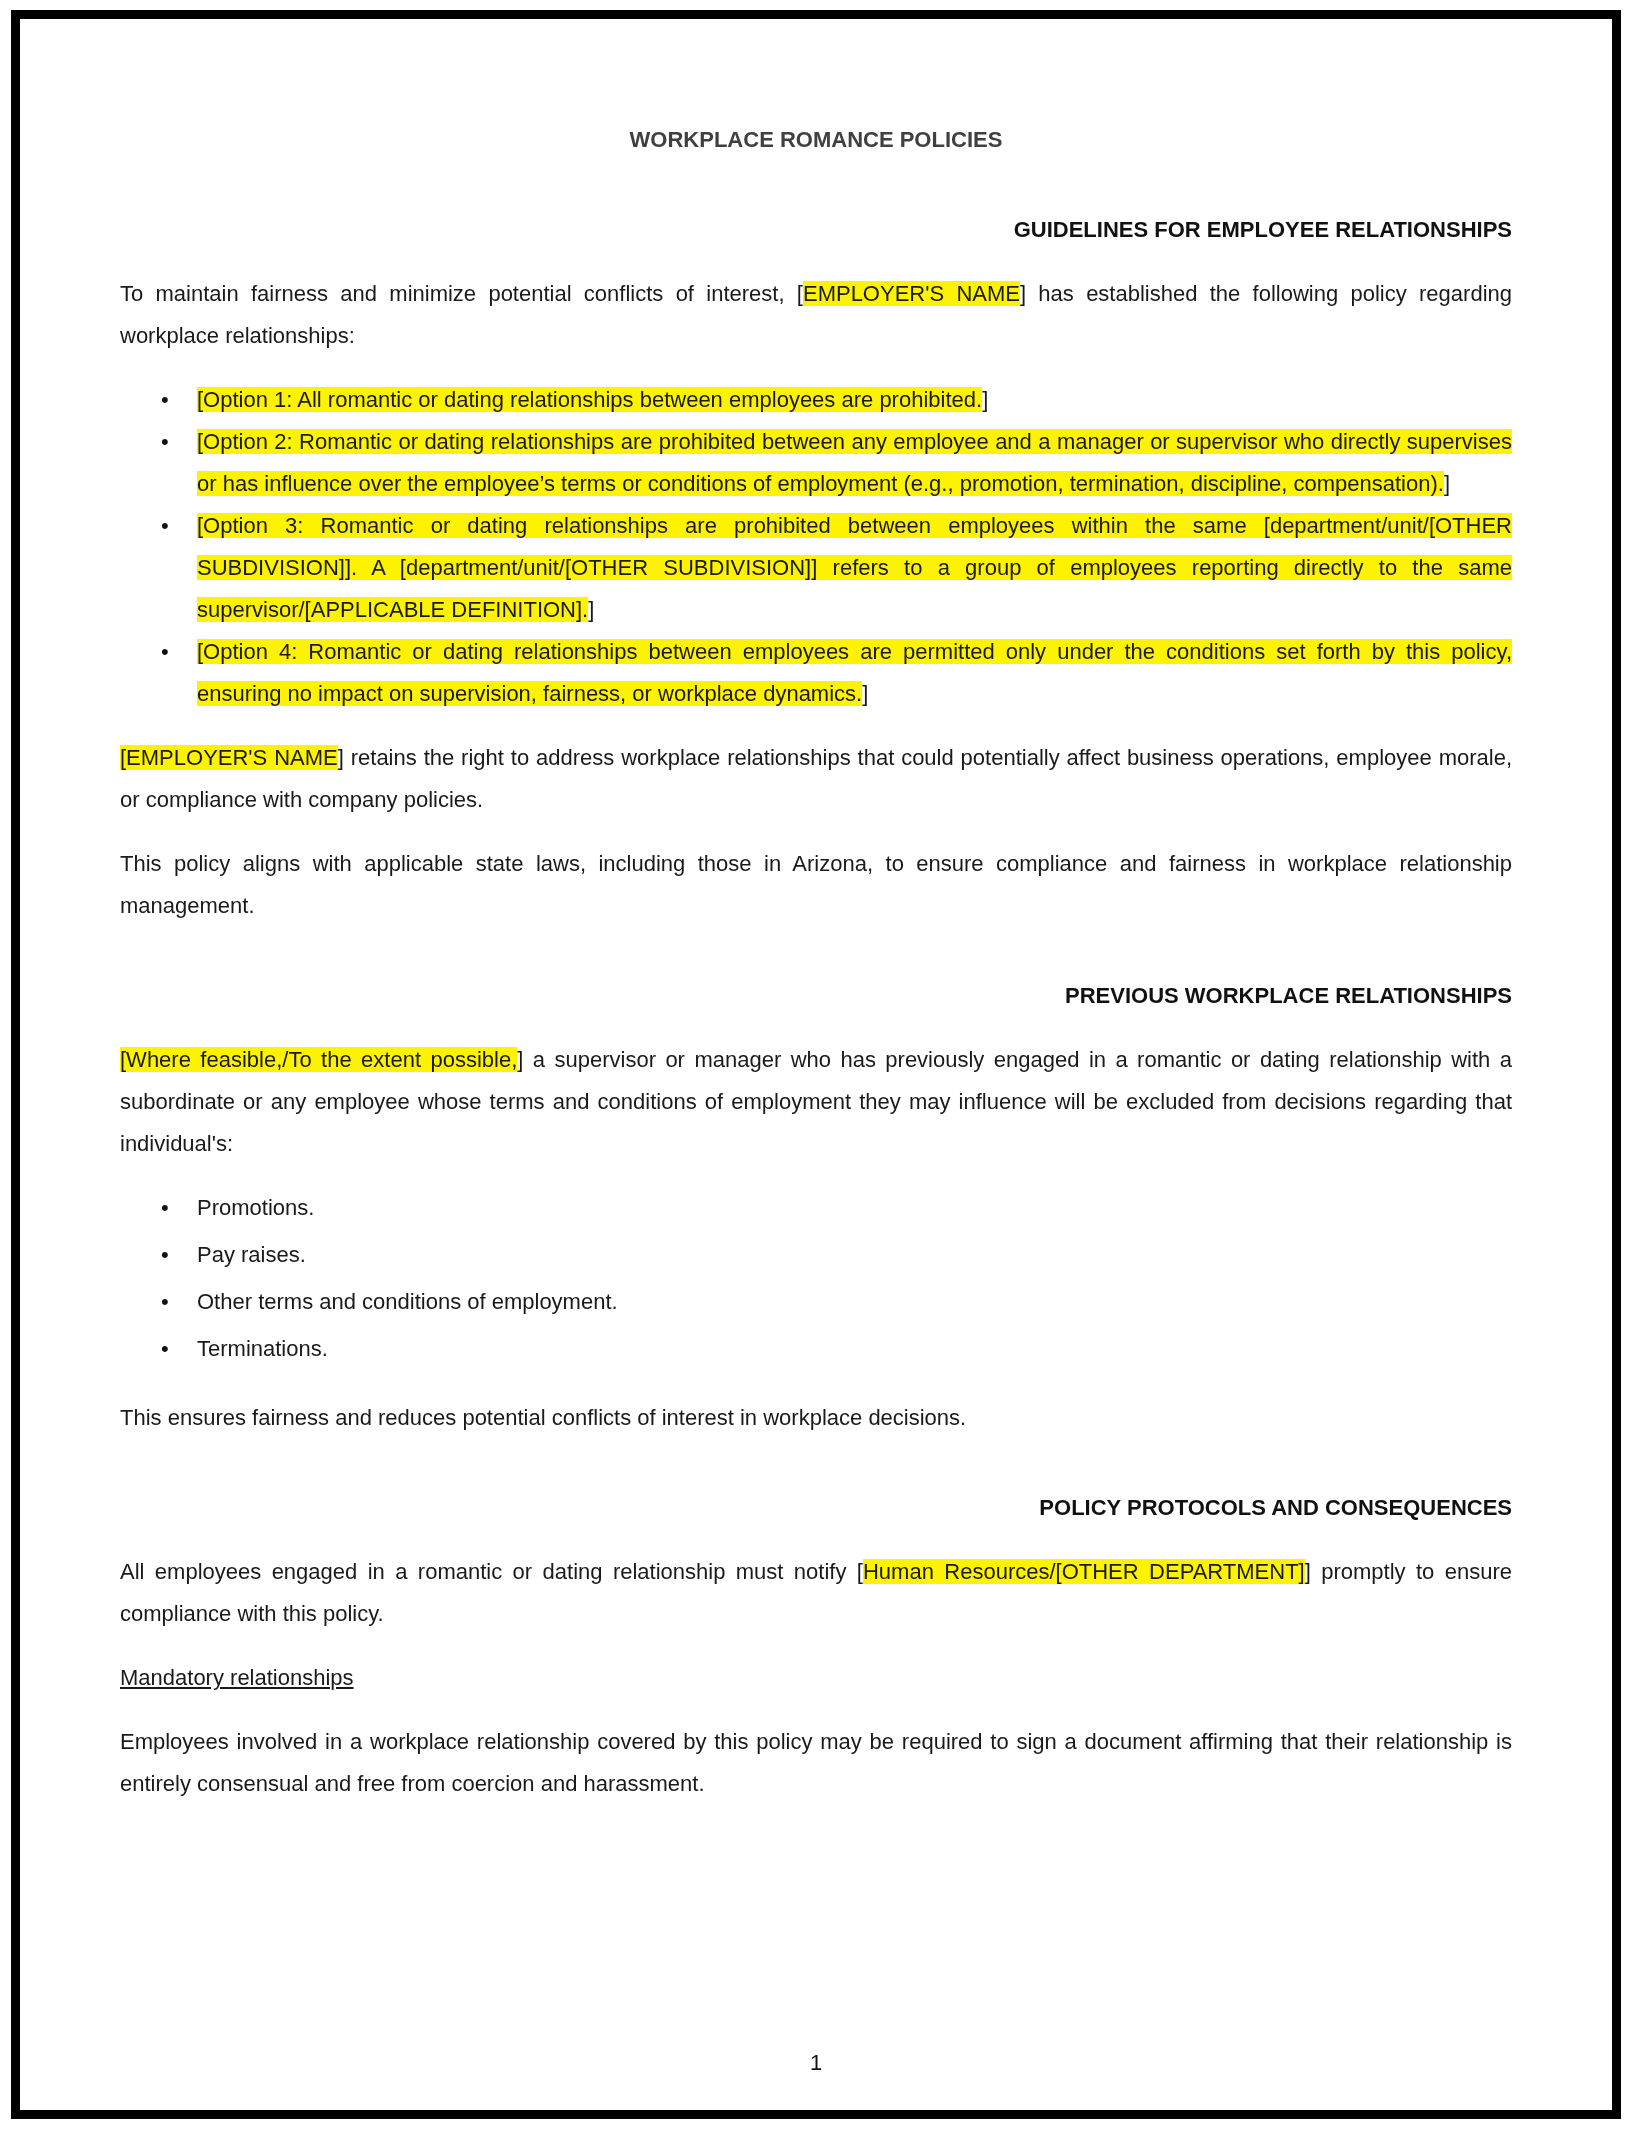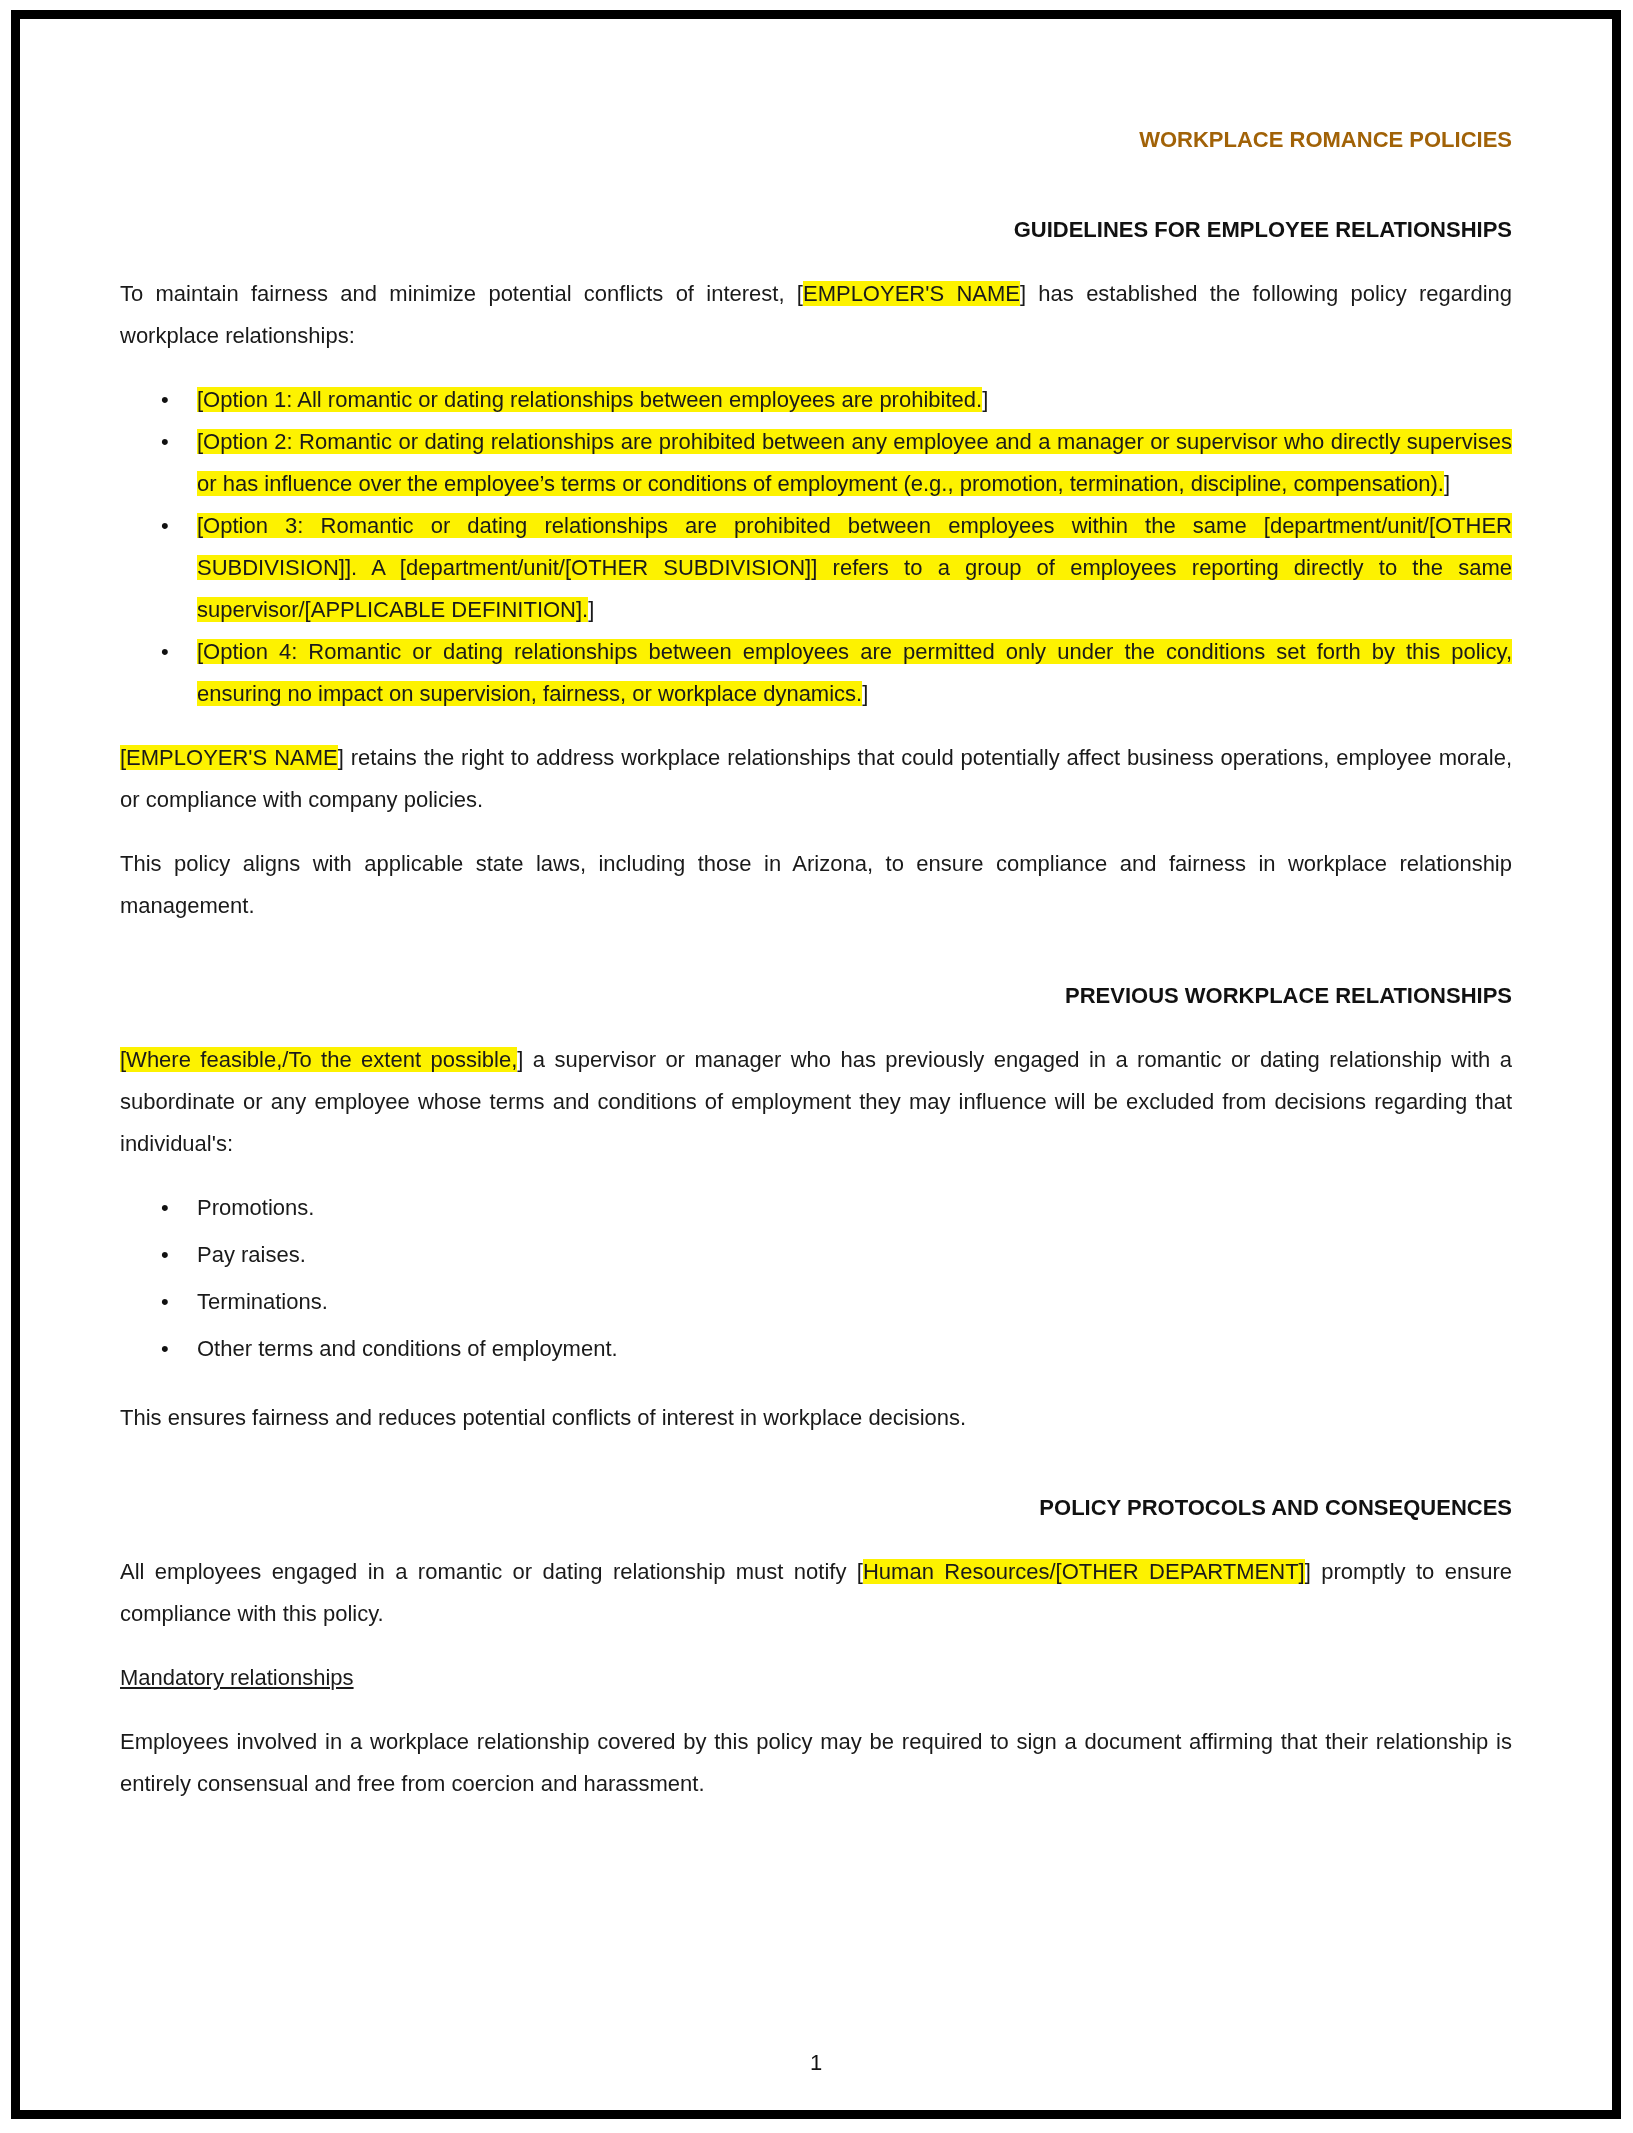--- a/index.html
+++ b/index.html
@@ -23,22 +23,22 @@
     display: flex;
     flex-direction: column;
     padding: 100px 100px 26px 100px;
     color: #1a1a1a;
     font-size: 22px;
     line-height: 42px;
   }
   .doc-title {
     font-size: 22px;
     font-weight: bold;
-    text-align: right;
-    color: #a16207;
+    text-align: center;
+    color: #404040;
     margin: 0 0 22px 0;
   }
   .section-heading {
     font-size: 22px;
     font-weight: bold;
     color: #111111;
     margin: 26px 0 22px 0;
     text-align: right;
   }
   .para {
@@ -101,22 +101,22 @@
 
     <p class="para">This policy aligns with applicable state laws, including those in Arizona, to ensure compliance and fairness in workplace relationship management.</p>
 
     <h2 class="section-heading">PREVIOUS WORKPLACE RELATIONSHIPS</h2>
 
     <p class="para"><span class="hl">[Where feasible,/To the extent possible,</span><span>] a supervisor or manager who has previously engaged in a romantic or dating relationship with a subordinate or any employee whose terms and conditions of employment they may influence will be excluded from decisions regarding that individual's:</span></p>
 
     <ul class="doc-list spaced">
       <li>Promotions.</li>
       <li>Pay raises.</li>
+      <li>Other terms and conditions of employment.</li>
       <li>Terminations.</li>
-      <li>Other terms and conditions of employment.</li>
     </ul>
 
     <p class="para">This ensures fairness and reduces potential conflicts of interest in workplace decisions.</p>
 
     <h2 class="section-heading">POLICY PROTOCOLS AND CONSEQUENCES</h2>
 
     <p class="para"><span>All employees engaged in a romantic or dating relationship must notify [</span><span class="hl">Human Resources/[OTHER DEPARTMENT]</span><span>] promptly to ensure compliance with this policy.</span></p>
 
     <p class="subheading-underline">Mandatory relationships</p>
 

